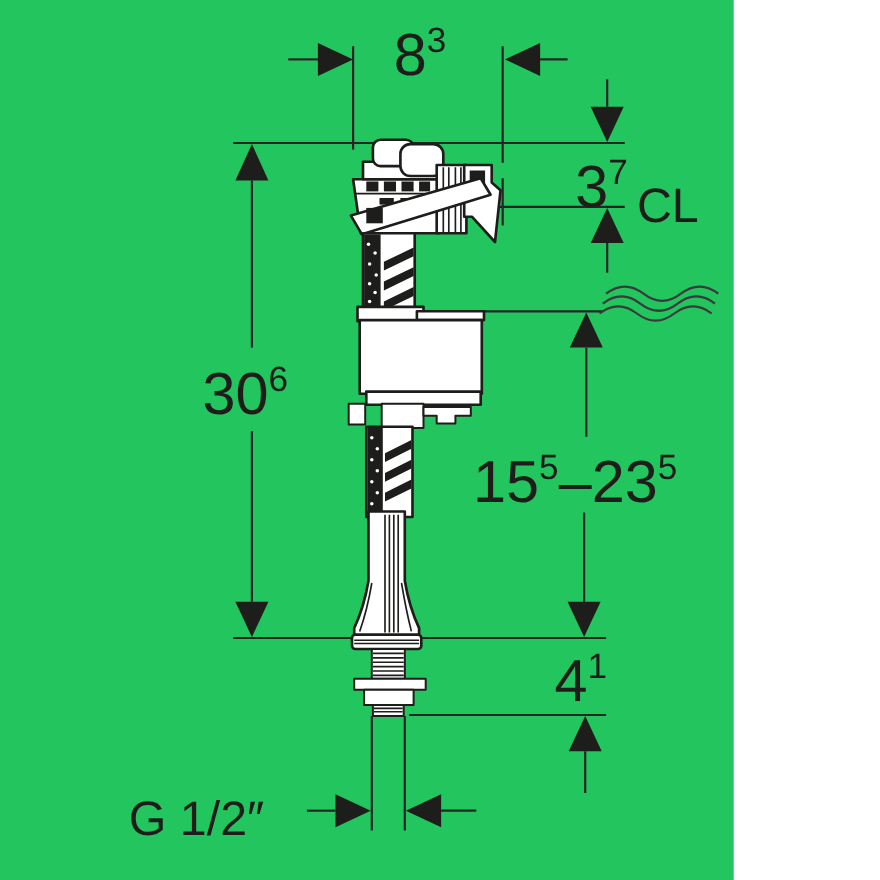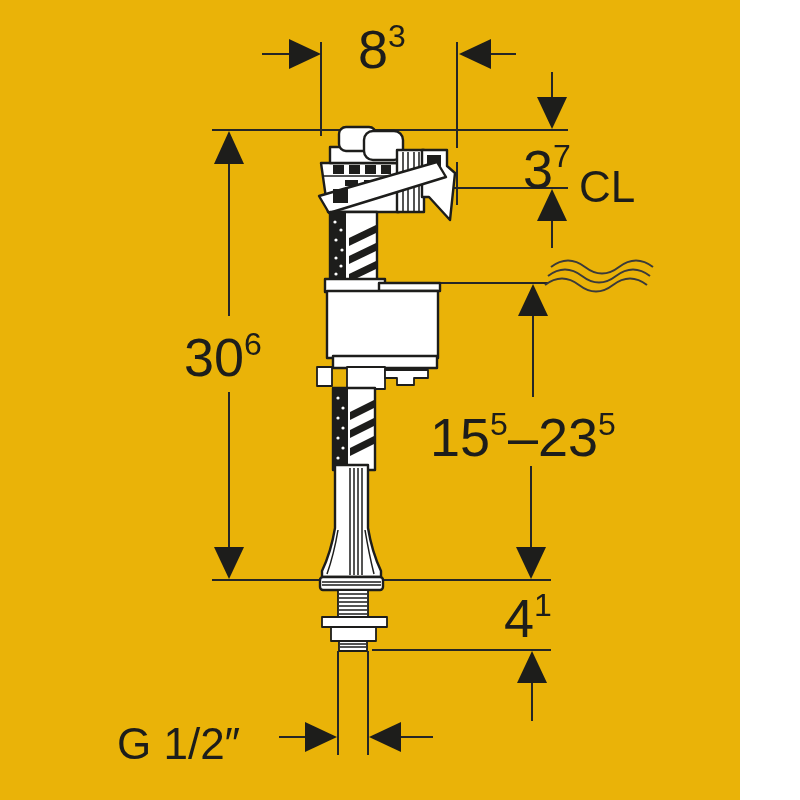--- a/index.html
+++ b/index.html
@@ -1,16 +1,16 @@
 <!DOCTYPE html>
 <html><head>
 <meta charset="utf-8">
 <style>
   html,body{margin:0;padding:0;background:#ffffff;}
-  .stage{position:relative;width:740px;height:800px;background:#eab308;overflow:hidden;}
+  .stage{position:relative;width:667px;height:800px;background:#22c55e;overflow:hidden;}
   svg{position:absolute;inset:0;}
   text{font-family:"Liberation Sans","DejaVu Sans",sans-serif;fill:#1d1d1b;}
   .dim-main{font-size:54px;}
   .dim-sup{font-size:32px;}
   .dim-label{font-size:44px;}
   .outline{fill:#ffffff;stroke:#1d1d1b;stroke-width:2.4;stroke-linejoin:round;}
   .outline-thin{fill:#ffffff;stroke:#1d1d1b;stroke-width:1.8;stroke-linejoin:round;}
   .solid{fill:#1d1d1b;stroke:none;}
   .dline{stroke:#262626;stroke-width:2;fill:none;}
   .tline{stroke:#1d1d1b;stroke-width:1.5;fill:none;}

